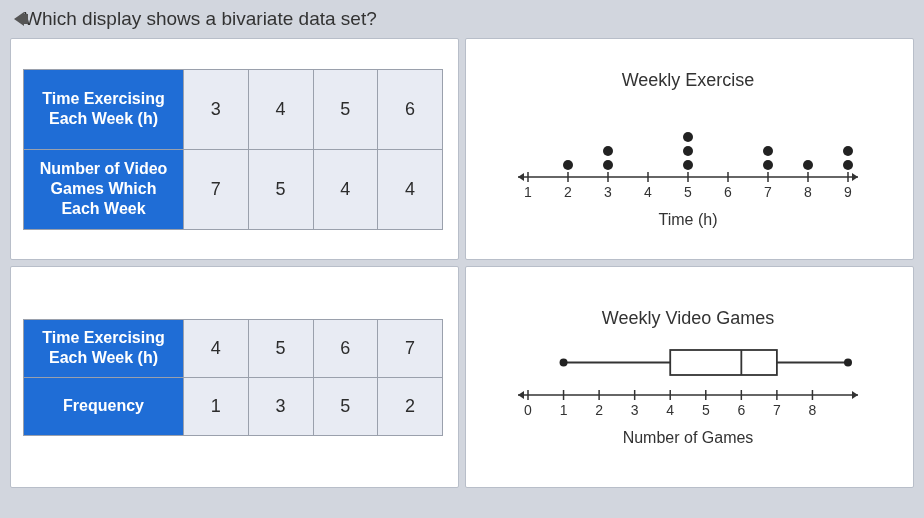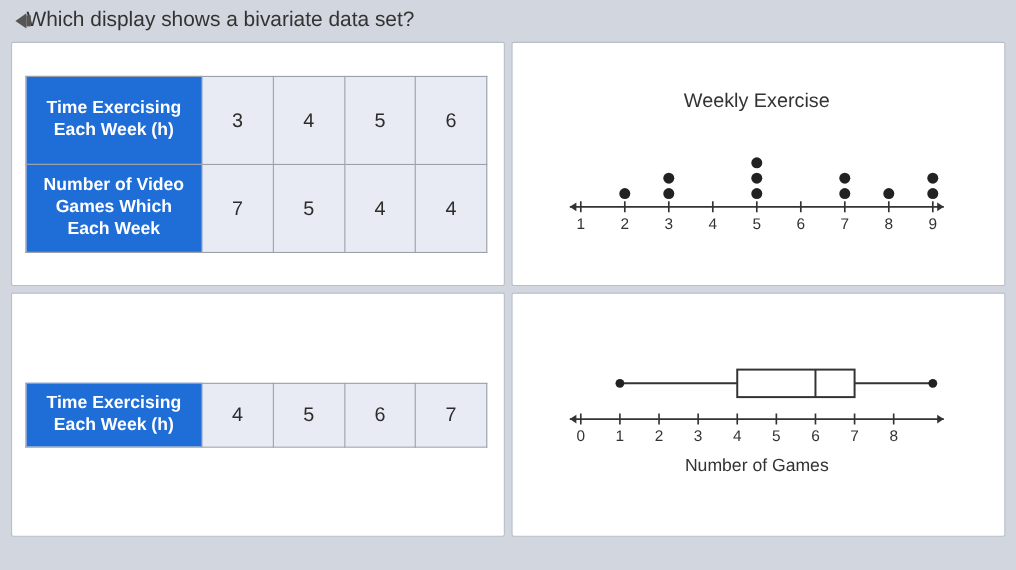--- a/index.html
+++ b/index.html
@@ -126,39 +126,48 @@
           <circle cx="100" cy="54" r="5" class="dot"></circle>
           <circle cx="180" cy="68" r="5" class="dot"></circle>
           <circle cx="180" cy="54" r="5" class="dot"></circle>
           <circle cx="180" cy="40" r="5" class="dot"></circle>
           <circle cx="260" cy="68" r="5" class="dot"></circle>
           <circle cx="260" cy="54" r="5" class="dot"></circle>
           <circle cx="300" cy="68" r="5" class="dot"></circle>
           <circle cx="340" cy="68" r="5" class="dot"></circle>
           <circle cx="340" cy="54" r="5" class="dot"></circle>
         </svg>
+      <div class="axis-label">Time (h)</div>
     </div>
   </div>
 
   <div class="panel">
     <table class="data">
       <tbody>
           <tr>
         <th>Time Exercising Each Week (h)</th>
         <td>4</td>
         <td>5</td>
         <td>6</td>
         <td>7</td>
       </tr>
+      <tr>
+        <th>Frequency</th>
+        <td>1</td>
+        <td>3</td>
+        <td>5</td>
+        <td>2</td>
+      </tr>
     </tbody>
       </table>
   </div>
 
   <div class="panel">
     <div class="chart-wrap">
+      <div class="chart-title">Weekly Video Games</div>
       <svg id="boxplot" width="360" height="90">
           <line x1="10" y1="60" x2="350" y2="60" class="ax"></line>
           <polyline points="10,60 16,56 16,64" fill="#333"></polyline>
           <polyline points="350,60 344,56 344,64" fill="#333"></polyline>
           <line x1="20" y1="55" x2="20" y2="65" class="tick"></line>
           <text x="20" y="80" class="ticklbl">0</text>
           <line x1="55.55555555555556" y1="55" x2="55.55555555555556" y2="65" class="tick"></line>
           <text x="55.55555555555556" y="80" class="ticklbl">1</text>
           <line x1="91.11111111111111" y1="55" x2="91.11111111111111" y2="65" class="tick"></line>
           <text x="91.11111111111111" y="80" class="ticklbl">2</text>

